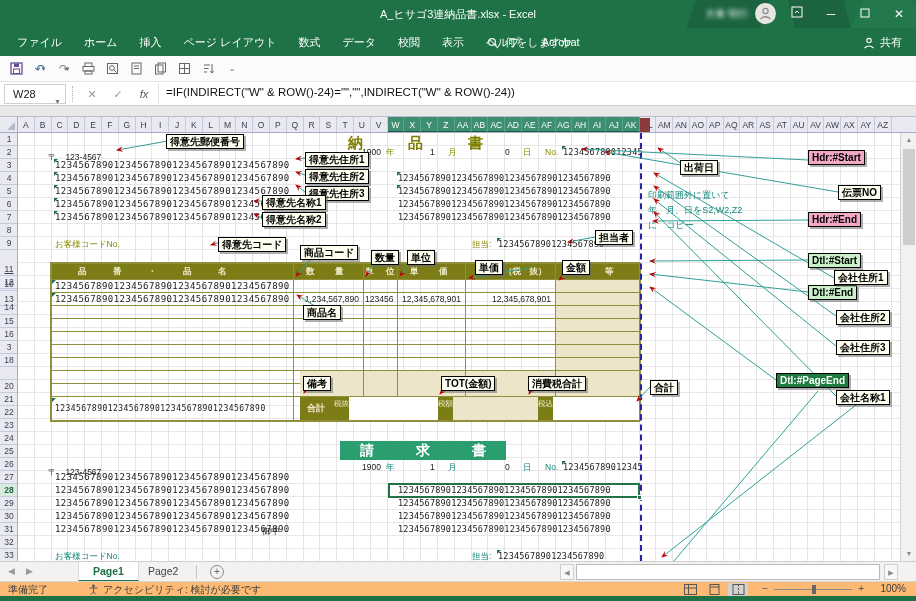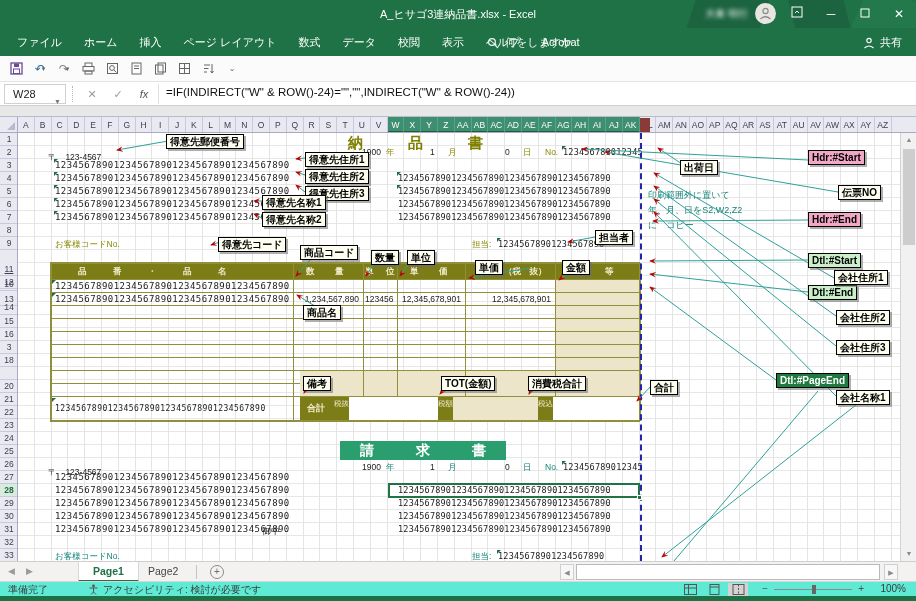--- a/index.html
+++ b/index.html
@@ -91,21 +91,21 @@
   .tnav { position:absolute; top:4px; color:#9a9a9a; font-size:9px; }
   .stab { position:absolute; top:0; height:20px; padding:0 14px; font-size:10.5px; line-height:19px; color:#444; }
   .stab.active { background:#fff; color:#1e7145; font-weight:bold; border-bottom:2px solid #1e7145; border-left:1px solid #d8d8d8; border-right:1px solid #d8d8d8; }
   .tabdiv { position:absolute; left:196px; top:3px; height:14px; border-left:1px solid #c4c4c4; }
   .newsheet { position:absolute; left:210px; top:3px; width:14px; height:14px; border-radius:50%; border:1px solid #8a8a8a; color:#6a6a6a; font-size:10px; line-height:12px; text-align:center; }
   .hscroll { position:absolute; left:560px; top:2px; width:338px; height:16px; }
   .hs-arr { position:absolute; top:0; width:14px; height:16px; background:#f7f7f7; border:1px solid #cfcfcf; color:#8a8a8a; font-size:7px; text-align:center; line-height:15px; }
   .hs-thumb { position:absolute; left:16px; top:0; width:304px; height:16px; background:#fff; border:1px solid #b9b9b9; }
 
   
-  .statusbar { position:absolute; left:0; top:581px; width:916px; height:15px; background:#5eead4; border-top:1px solid #d6d6d6; font-size:10px; color:#3a3a3a; }
+  .statusbar { position:absolute; left:0; top:581px; width:916px; height:15px; background:#fdba74; border-top:1px solid #d6d6d6; font-size:10px; color:#3a3a3a; }
   .greenstrip { position:absolute; left:0; top:596px; width:916px; height:5px; background:#1e7145; }
   .viewic { position:absolute; top:1px; width:20px; height:13px; display:flex; align-items:center; justify-content:center; }
   .viewic.sel { background:#d5d3d1; }
   .zoomtrack { position:absolute; top:7px; width:78px; height:1px; background:#8a8a8a; }
   .zoomthumb { position:absolute; top:3px; width:4px; height:9px; background:#666; }
 </style>
 </head>
 <body>
 
 <div class="window">

